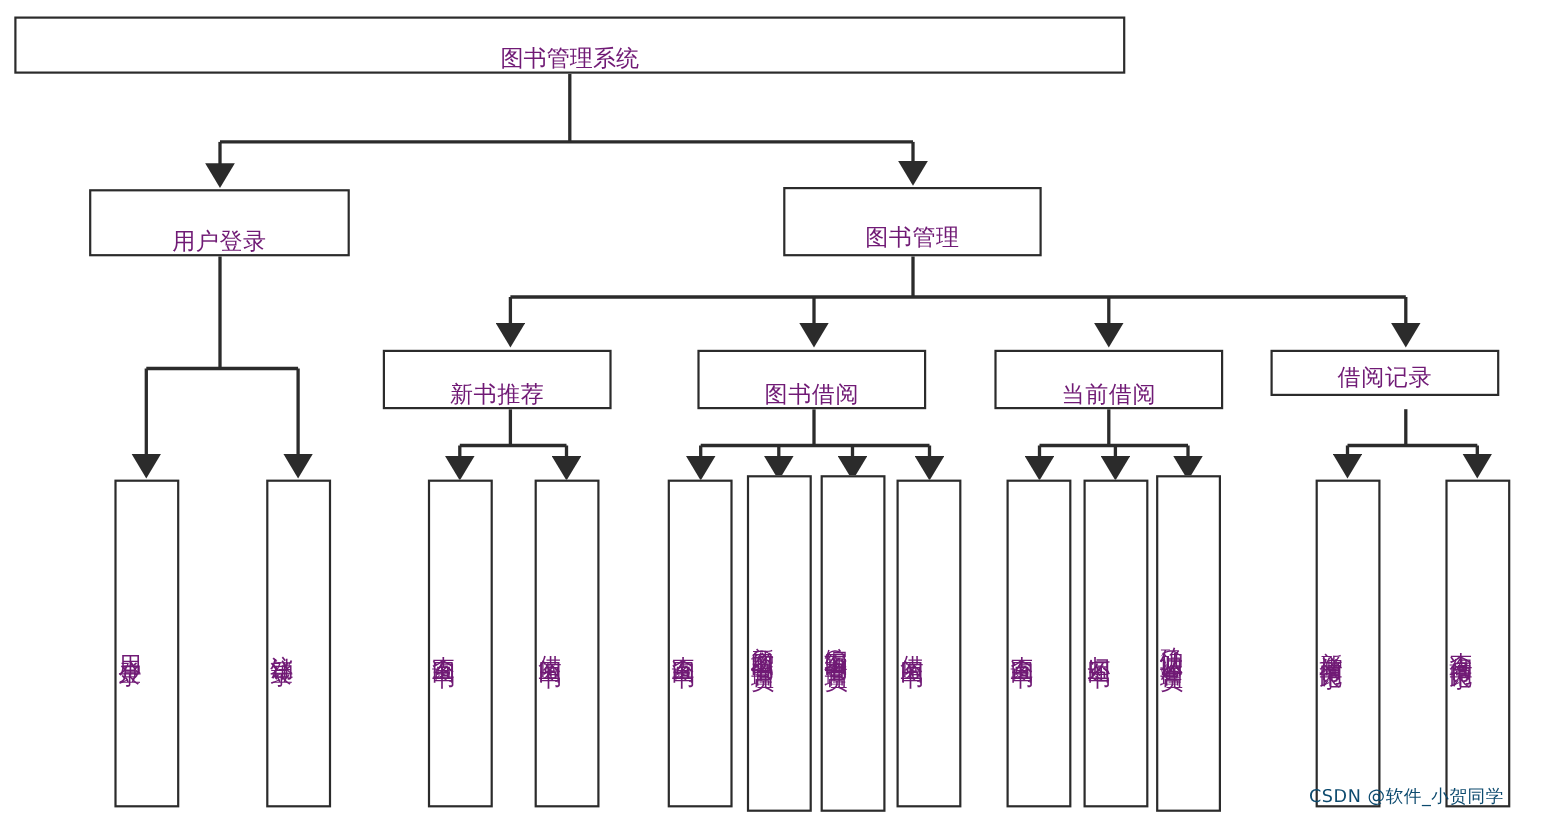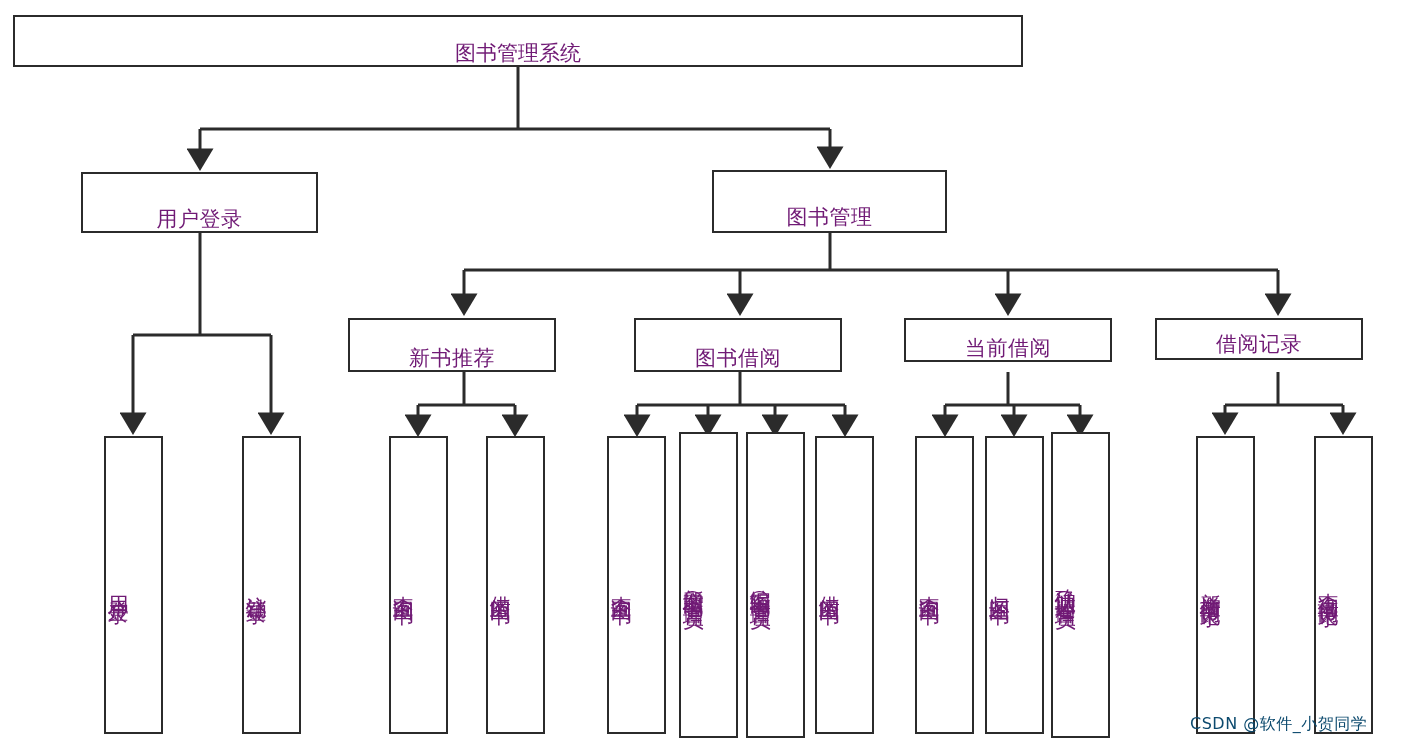--- a/index.html
+++ b/index.html
@@ -134,21 +134,21 @@
   </div>
 
   <div class="node node-h" style="left:348px; top:318px; width:208px; height:54px;">
     <span>新书推荐</span>
   </div>
 
   <div class="node node-h" style="left:634px; top:318px; width:208px; height:54px;">
     <span>图书借阅</span>
   </div>
 
-  <div class="node node-h" style="left:904px; top:318px; width:208px; height:44px;">
+  <div class="node node-h" style="left:904px; top:318px; width:208px; height:54px;">
     <span>当前借阅</span>
   </div>
 
   <div class="node node-h" style="left:1155px; top:318px; width:208px; height:42px;font-family:Liberation Mono, monospace;">
     <span>借阅记录</span>
   </div>
 
   <div class="node node-v" style="left:104px; top:436px; width:59px; height:298px;">
     <span class="vlabel">用户登录</span>
   </div>

